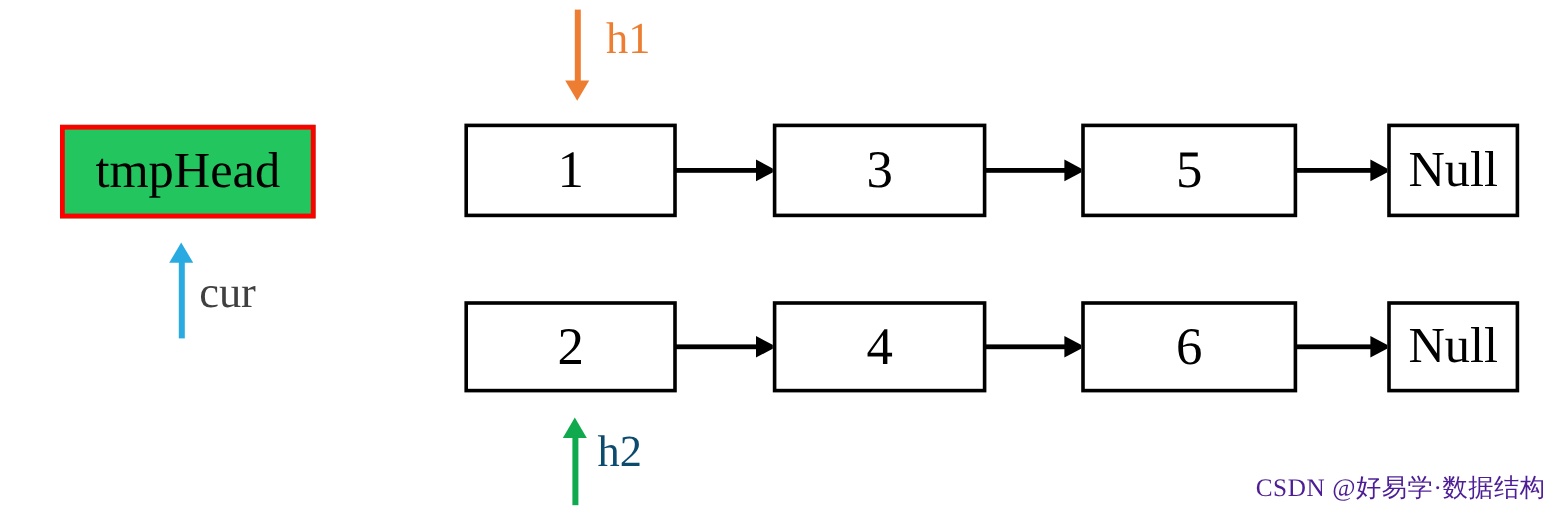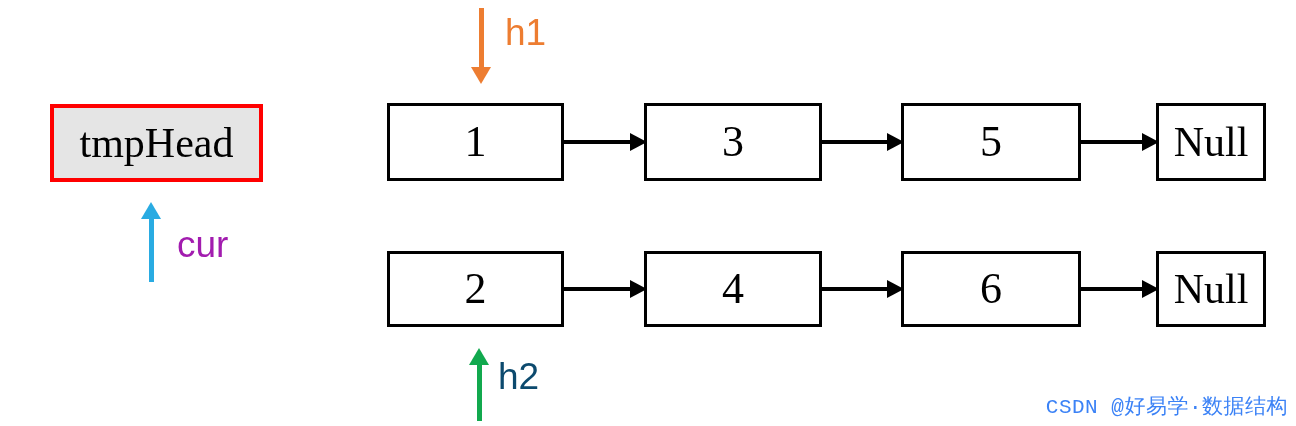--- a/index.html
+++ b/index.html
@@ -24,21 +24,21 @@
     font-size: 44px;
     color: #000000;
     line-height: 1;
   }
   .tmphead {
     position: absolute;
     box-sizing: border-box;
     left: 50px; top: 104px;
     width: 213px; height: 78px;
     border: 4px solid #ff0000;
-    background: #e5e5e5;
+    background: #22c55e;
     display: flex;
     align-items: center;
     justify-content: center;
     font-size: 42px;
     color: #000000;
     line-height: 1;
   }
 
   
   .n1   { left: 387px;  top: 103px; width: 177px; height: 78px; }
@@ -90,34 +90,34 @@
 
   .h1-arrow  { left: 471px; top: 8px;   height: 76px; color: #ed7d31; }
   .cur-arrow { left: 141px; top: 202px; height: 80px; color: #29abe2; }
   .h2-arrow  { left: 469px; top: 348px; height: 73px; color: #11a94e; }
 
   
   .ptr-label {
     position: absolute;
     font-size: 37px;
     line-height: 1;
-    font-family: Liberation Sans, sans-serif;
+    font-family: Liberation Serif, serif;
   }
   .h1-label  { left: 505px; top: 14px;  color: #ed7d31; }
-  .cur-label { left: 177px; top: 226px; color: #a21caf; }
+  .cur-label { left: 166px; top: 226px; color: #404040; }
   .h2-label  { left: 498px; top: 358px; color: #0c4a6e; }
 
   
   .watermark {
     position: absolute;
     right: 8px; bottom: 6px;
-    font-family: Liberation Mono, monospace;
+    font-family: Liberation Serif, serif;
     font-size: 21px;
     letter-spacing: 0.5px;
-    color: #3b82f6;
+    color: #4c1d95;
     text-shadow: 1px 1px 0 #ffffff;
     user-select: none;
   }
 </style>
 </head>
 <body>
 
 <div class="canvas">
 
   <div class="tmphead">

